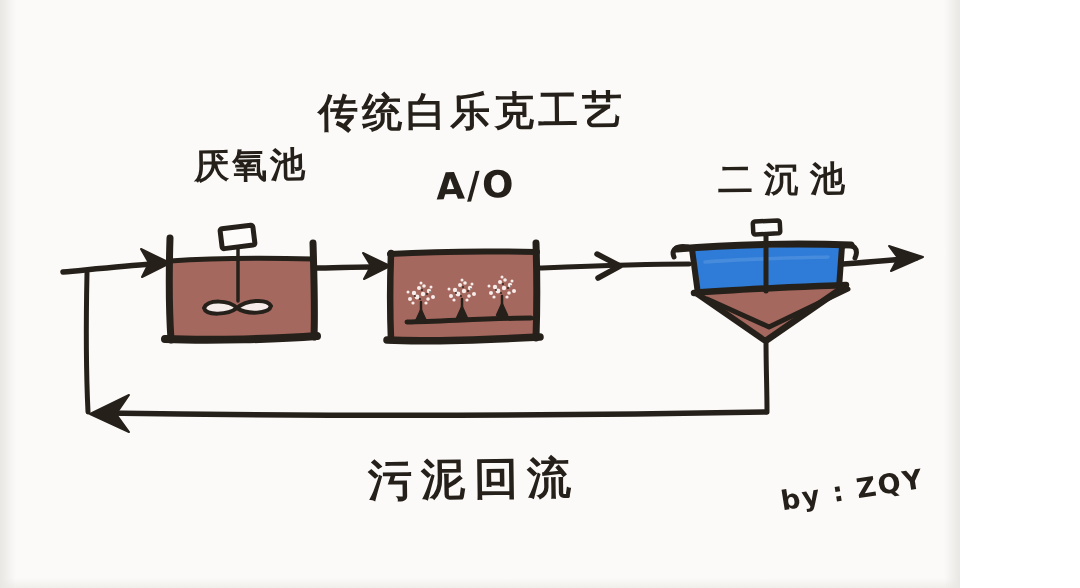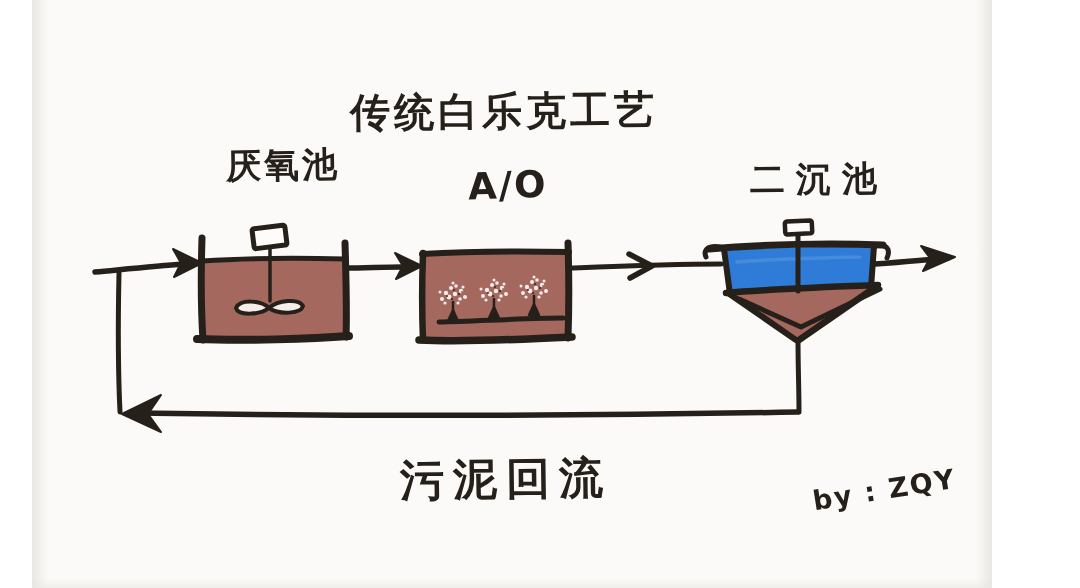--- a/index.html
+++ b/index.html
@@ -15,21 +15,20 @@
     width:1080px;height:588px;overflow:hidden;
     font-family:"DejaVu Sans","Liberation Sans",sans-serif;
     background:#fff;
   }
   .canvas{
     position:relative;width:960px;height:588px;
     background:
       linear-gradient(90deg, var(--edge) 0px, rgba(251,250,248,0) 16px, rgba(251,250,248,0) calc(100% - 16px), var(--edge) 100%),
       linear-gradient(0deg, #f1efec 0px, rgba(251,250,248,0) 10px),
       var(--paper);
-    margin-left: 32px;
   }
   svg{position:absolute;left:0;top:0;}
   .ink{stroke:var(--ink);fill:none;stroke-linecap:round;stroke-linejoin:round;}
   .ink-fill{fill:var(--ink);stroke:var(--ink);stroke-linejoin:round;}
   .tank-fill{fill:var(--tank-fill);stroke:none;}
   .water-fill{fill:var(--water-fill);stroke:none;}
   .paper-fill{fill:var(--bubble);}
   .motor{fill:#fdfcfb;stroke:var(--ink);}
   .label{
     position:absolute;color:var(--ink);font-weight:700;white-space:nowrap;

